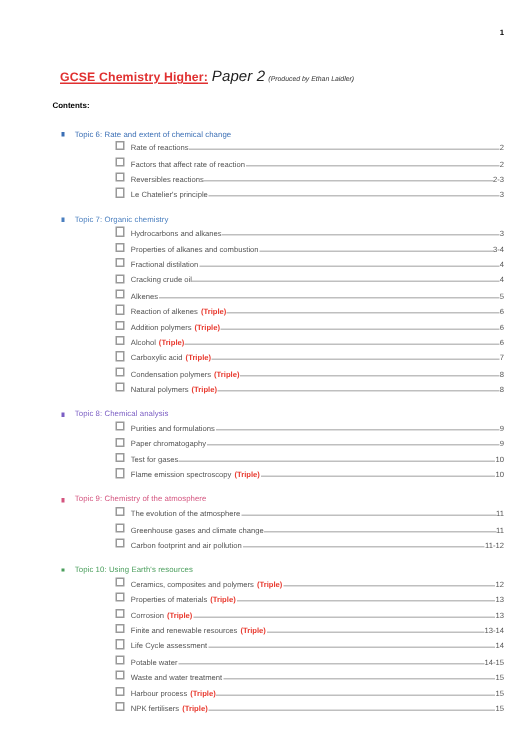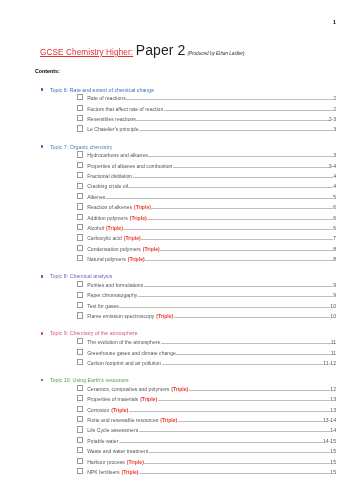--- a/index.html
+++ b/index.html
@@ -34,27 +34,28 @@
   }
   .doc-title {
     position: absolute;
     top: 42px;
     left: 40px;
     white-space: nowrap;
     line-height: 1;
   }
   .title-main {
     font-size: 8.2px;
-    font-weight: normal;
+    font-weight: bold;
     color: #e03030;
     text-decoration: underline;
     letter-spacing: 0.1px;
   }
   .title-sub {
-    font-size: 14px;
+    font-size: 10px;
+    font-style: italic;
     color: #222222;
     margin-left: 2.5px;
     letter-spacing: 0.1px;
   }
   .title-author {
     font-size: 4.6px;
     font-style: italic;
     color: #333333;
     margin-left: 2px;
   }

